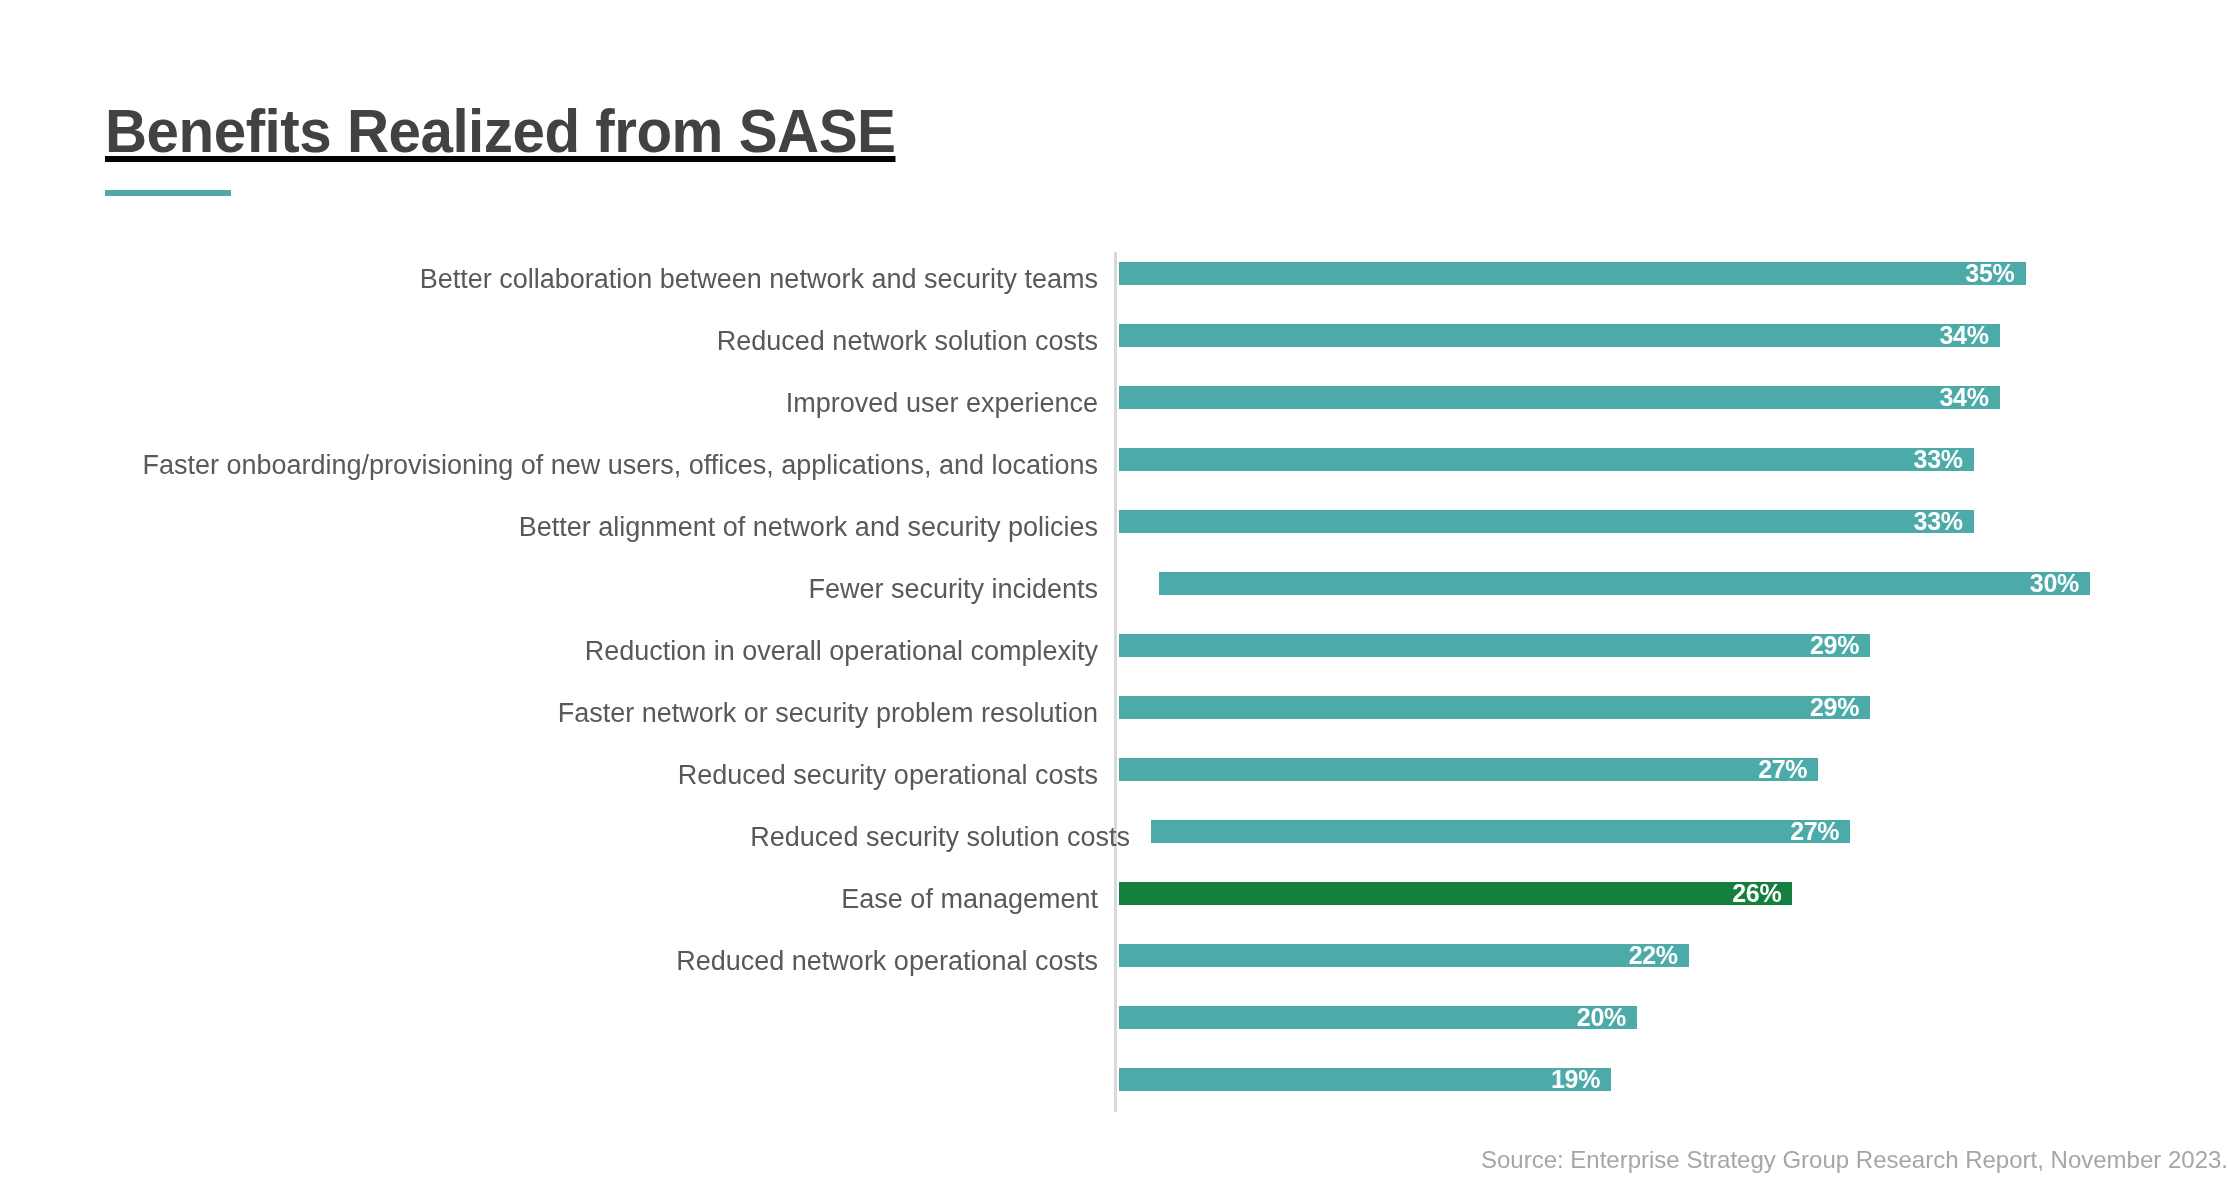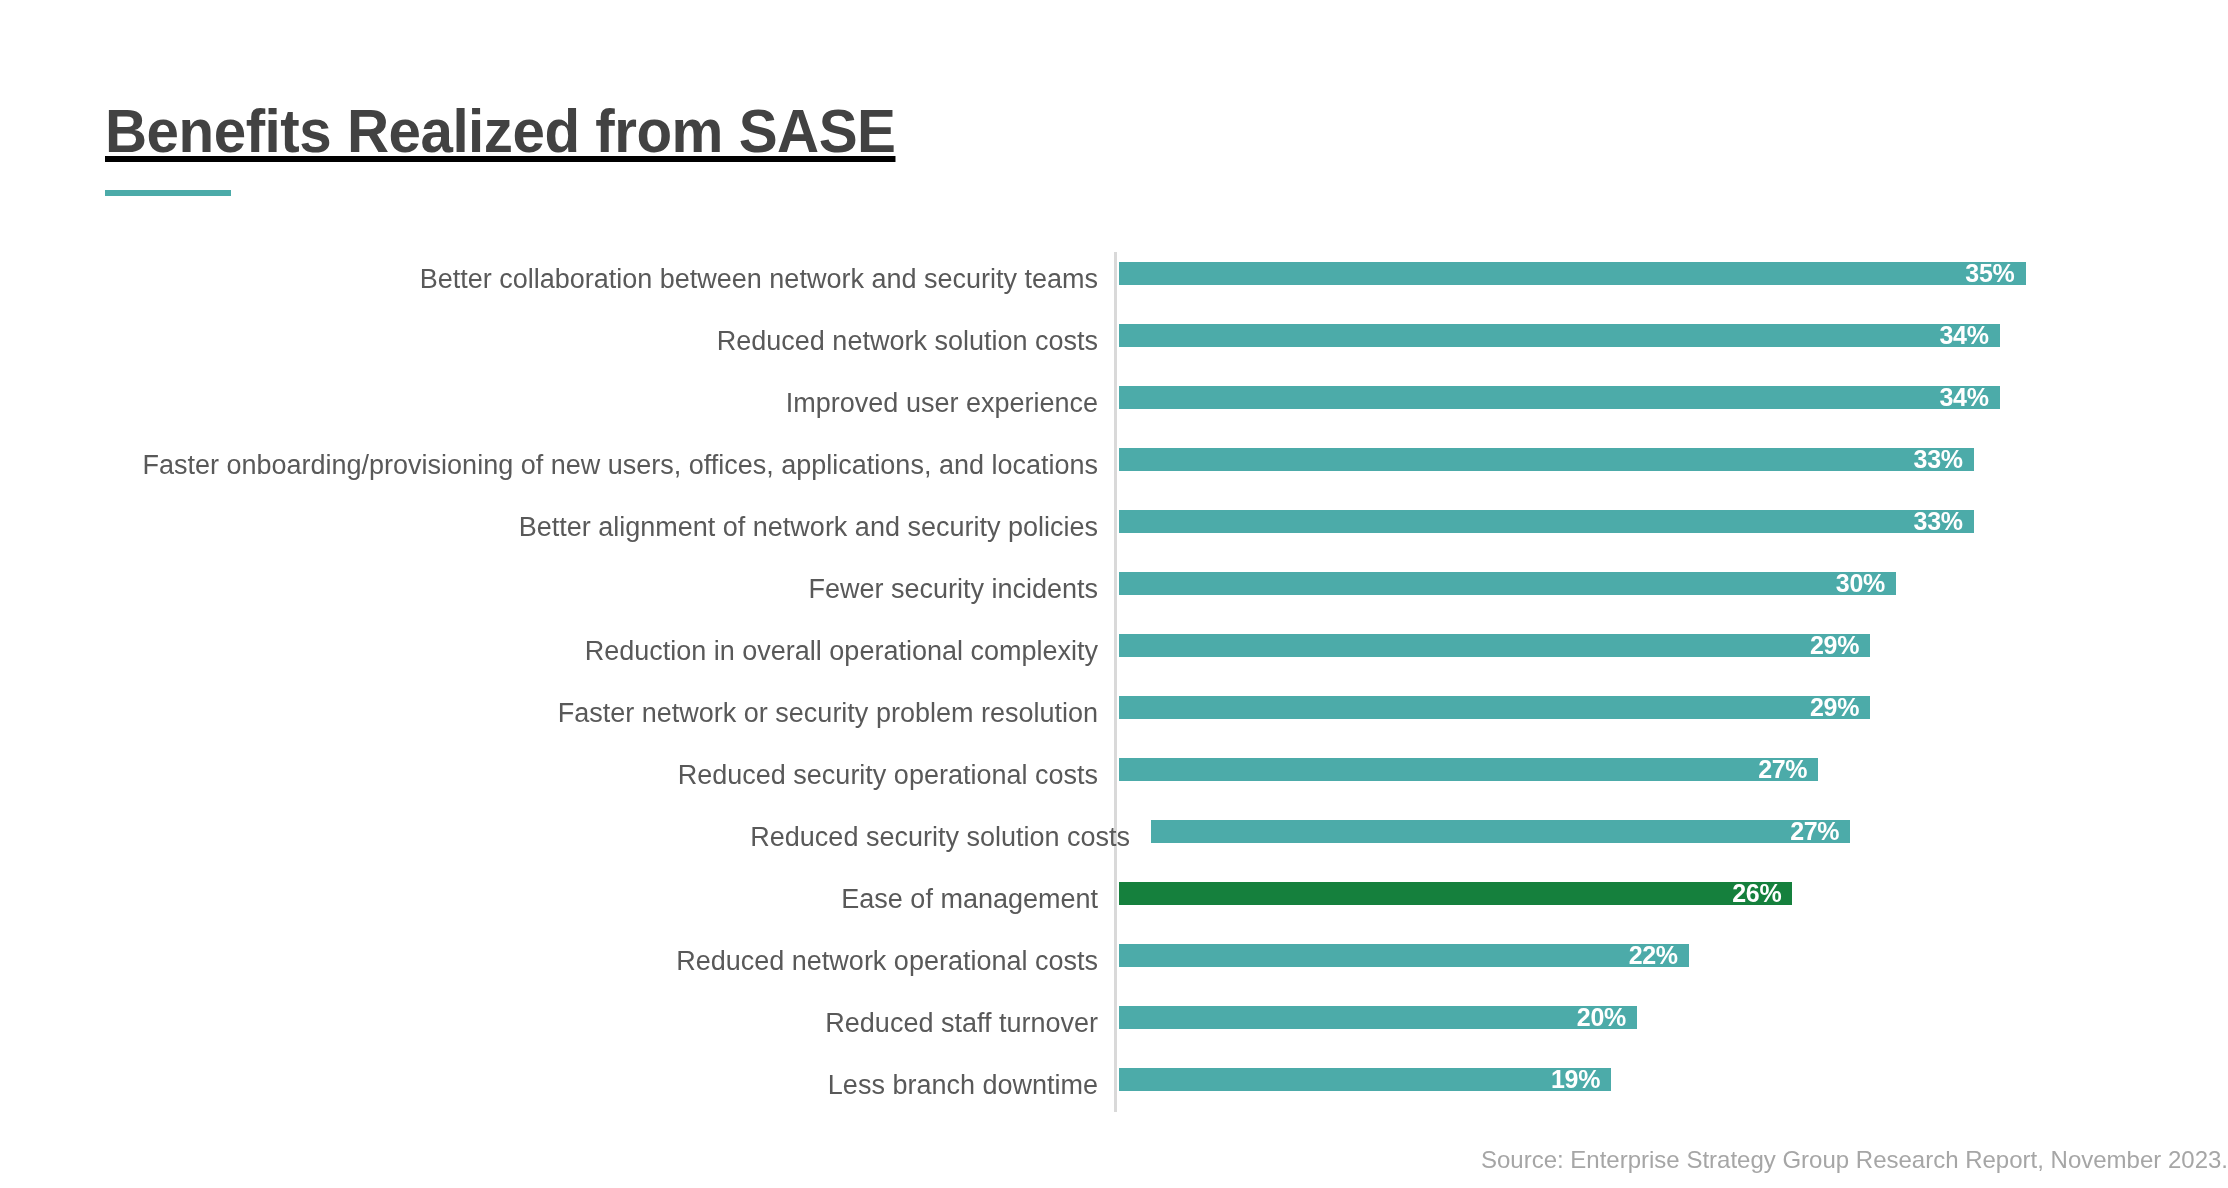--- a/index.html
+++ b/index.html
@@ -158,21 +158,21 @@
         <div class="cat-label">Better alignment of network and security policies</div>
         <div class="bar-wrap">
           <div class="bar" style="width: 854.7px; background: rgb(76, 171, 169);">
             <span class="bar-value">33%</span>
           </div>
         </div>
       </div>
       <div class="bar-row" style="top: 310px;">
         <div class="cat-label">Fewer security incidents</div>
         <div class="bar-wrap">
-          <div class="bar" style="width: 777px; background: rgb(76, 171, 169);">
+          <div class="bar" style="width: 931px; background: rgb(76, 171, 169); margin-left: 40px;">
             <span class="bar-value">30%</span>
           </div>
         </div>
       </div>
       <div class="bar-row" style="top: 372px;">
         <div class="cat-label">Reduction in overall operational complexity</div>
         <div class="bar-wrap">
           <div class="bar" style="width: 751.1px; background: rgb(76, 171, 169);">
             <span class="bar-value">29%</span>
           </div>
@@ -212,29 +212,27 @@
       </div>
       <div class="bar-row" style="top: 682px;">
         <div class="cat-label">Reduced network operational costs</div>
         <div class="bar-wrap">
           <div class="bar" style="width: 569.8px; background: rgb(76, 171, 169);">
             <span class="bar-value">22%</span>
           </div>
         </div>
       </div>
       <div class="bar-row" style="top: 744px;">
-        <div class="cat-label">Reduced staff turnover</div>
         <div class="bar-wrap">
           <div class="bar" style="width: 518px; background: rgb(76, 171, 169);">
             <span class="bar-value">20%</span>
           </div>
         </div>
       </div>
       <div class="bar-row" style="top: 806px;">
-        <div class="cat-label">Less branch downtime</div>
         <div class="bar-wrap">
           <div class="bar" style="width: 492.1px; background: rgb(76, 171, 169);">
             <span class="bar-value">19%</span>
           </div>
         </div>
       </div>
     </div>
 </div>
 
 <div id="source-note">Source: Enterprise Strategy Group Research Report, November 2023.</div>

